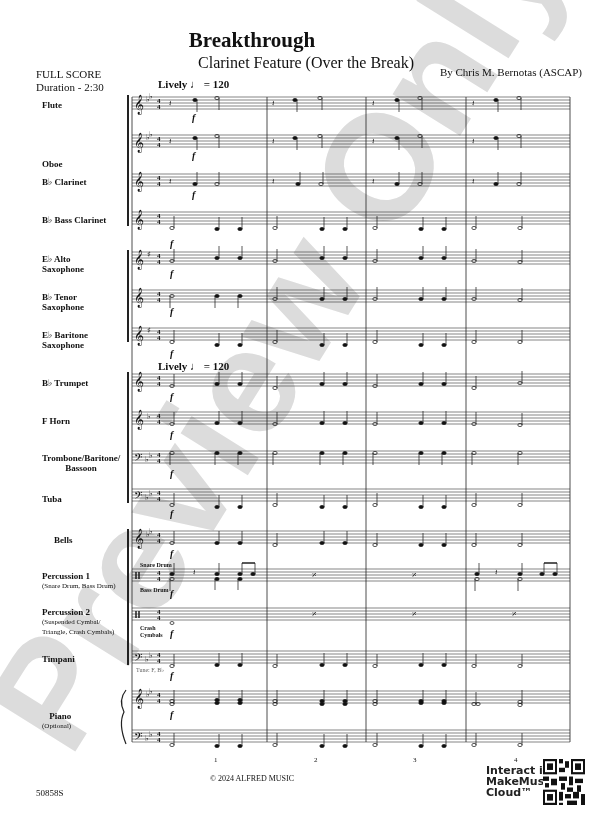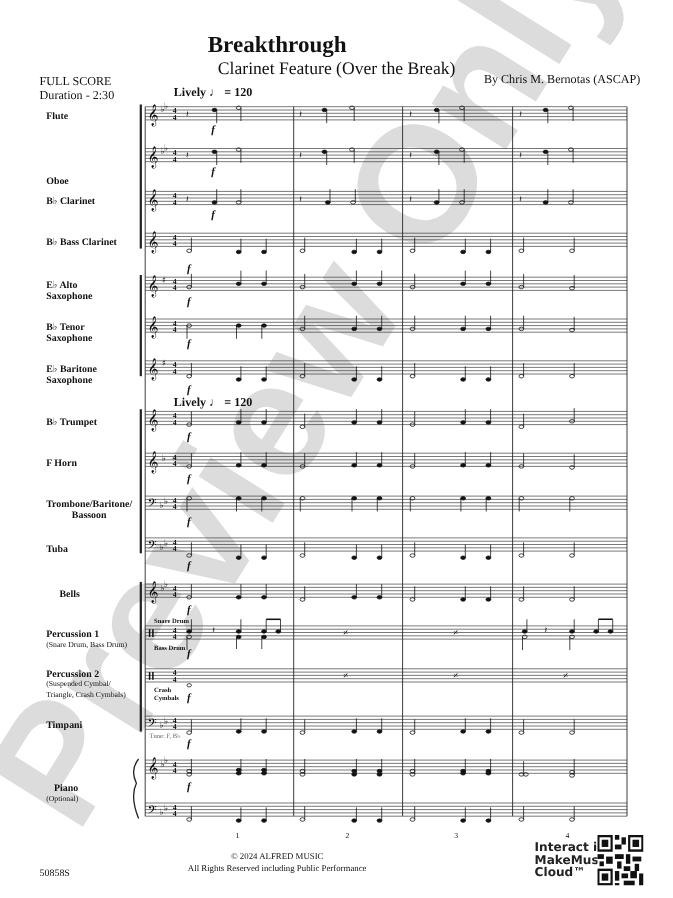--- a/index.html
+++ b/index.html
@@ -685,21 +685,20 @@
 </svg>
 
 <div class="abs mnum" style="left:214px;top:756px;">1</div>
 <div class="abs mnum" style="left:314px;top:756px;">2</div>
 <div class="abs mnum" style="left:413px;top:756px;">3</div>
 <div class="abs mnum" style="left:514px;top:756px;">4</div>
 
 <div class="abs footer-code">50858S</div>
 <div class="abs copyright">
   <div>© 2024 ALFRED MUSIC</div>
-  <div>All Rights Reserved including Public Performance</div>
 </div>
 <div class="abs mm">
   <div>Interact in</div>
   <div>MakeMusic</div>
   <div>Cloud™</div>
 </div>
 <svg class="abs qr" viewBox="0 0 21 21" width="42" height="46" preserveAspectRatio="none">
   <rect width="21" height="21" fill="#fff"></rect>
   <g fill="#111">
     <rect x="0" y="0" width="7" height="7"></rect>

